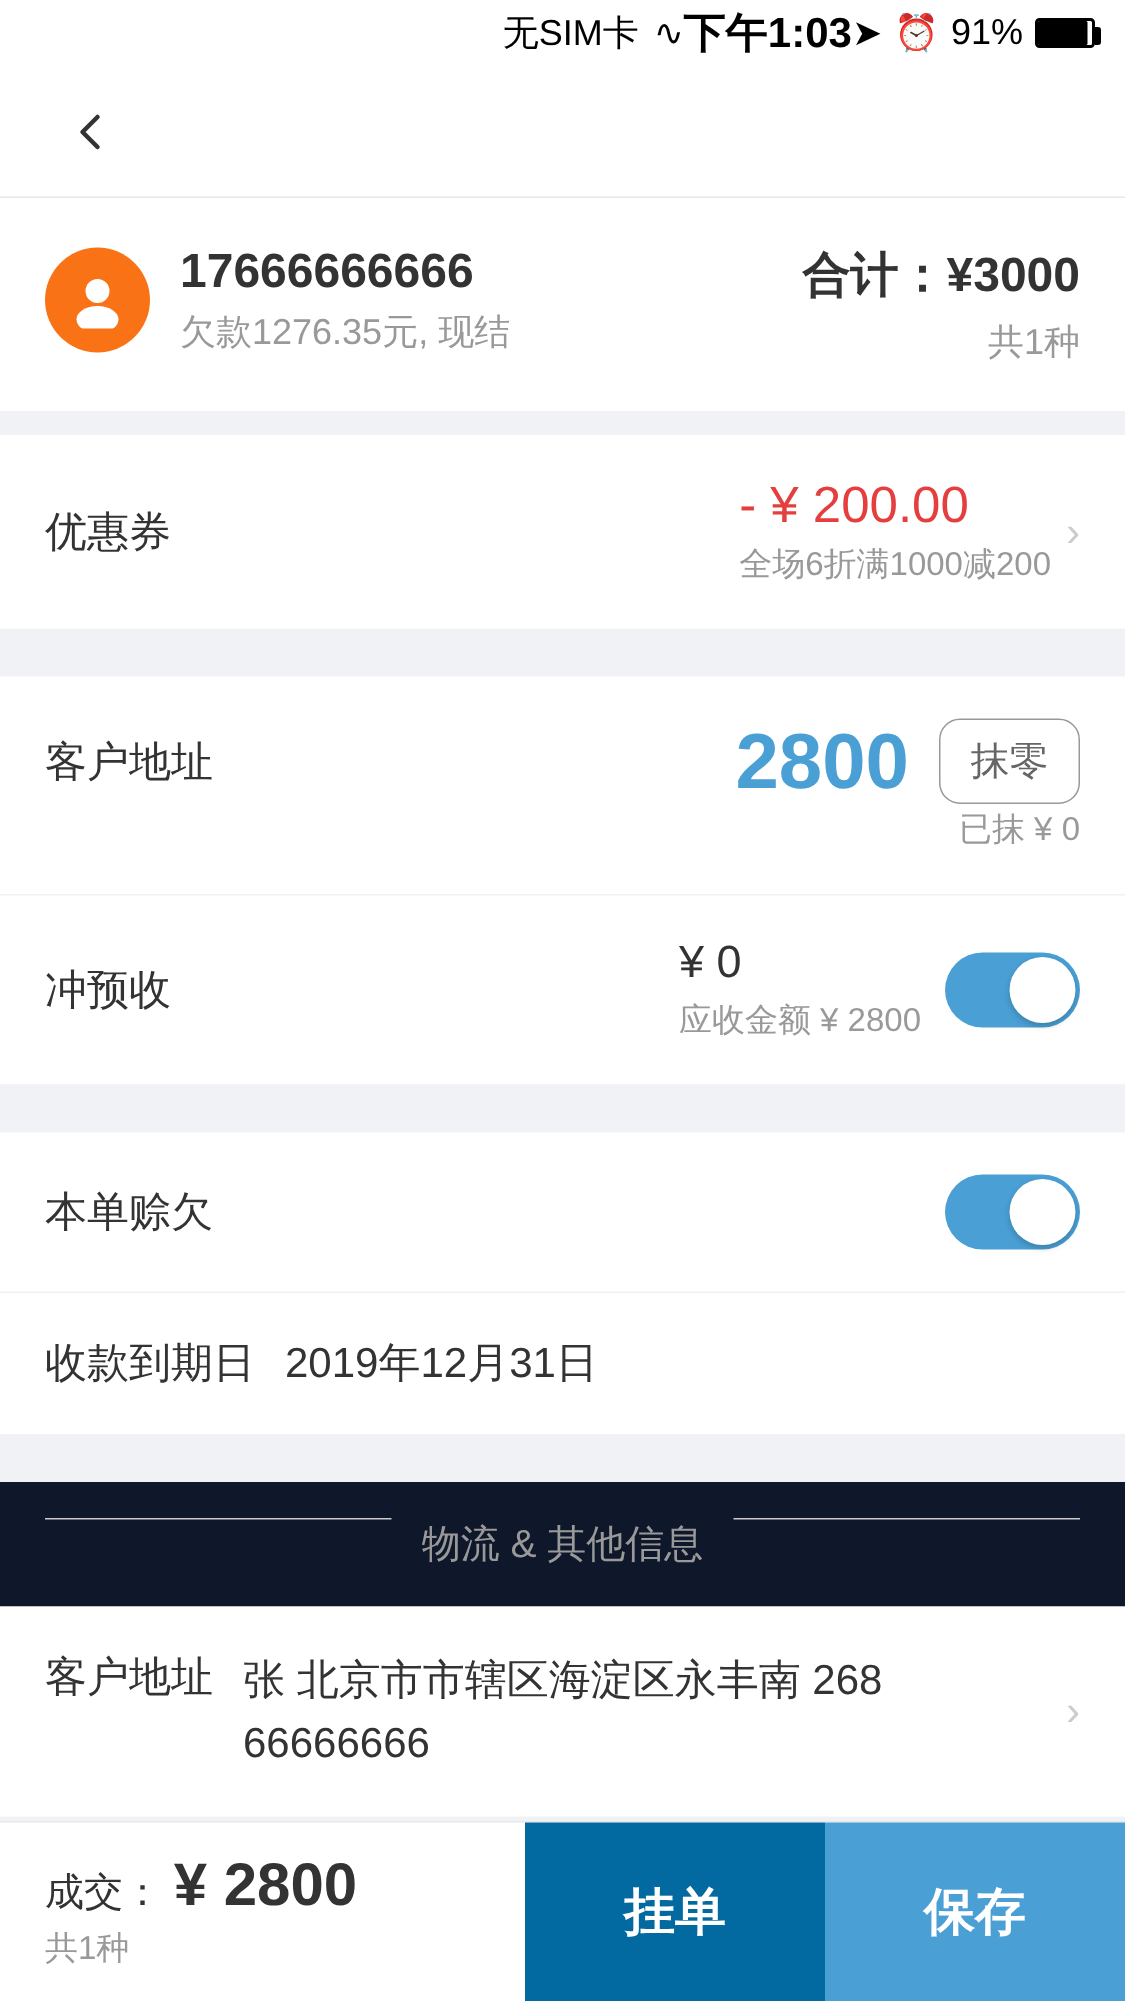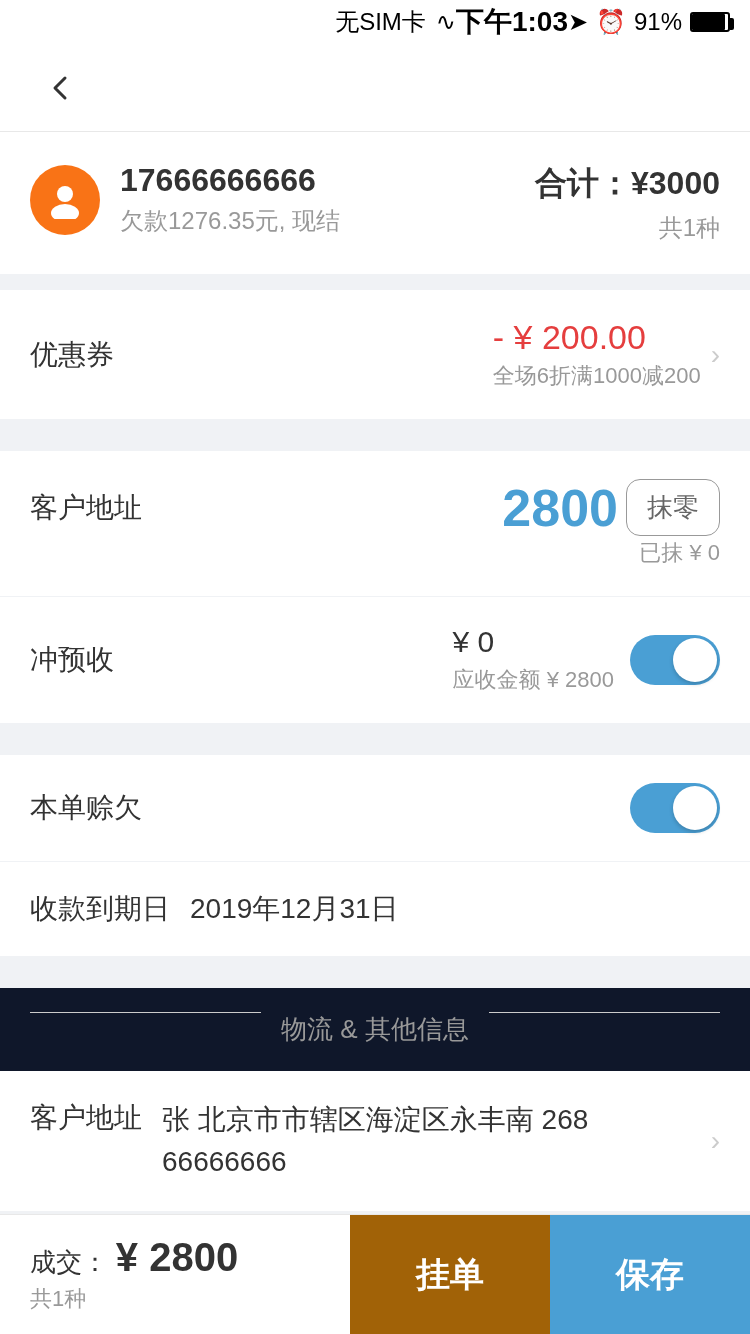--- a/index.html
+++ b/index.html
@@ -108,21 +108,21 @@
       background: #fff;
       padding: 28px 30px;
       margin-bottom: 0;
     }
     .deal-row {
       display: flex;
       align-items: center;
       justify-content: space-between;
     }
     .deal-label { font-size: 28px; color: #333; }
-    .deal-right { display: flex; align-items: center; gap: 8px; }
+    .deal-right { display: flex; align-items: center; gap: 20px; }
     .deal-amount { font-size: 52px; font-weight: 700; color: #4a9fd4; line-height: 1; }
     .round-btn {
       border: 1px solid #999; border-radius: 14px;
       padding: 10px 20px; font-size: 26px; color: #666;
       background: #fff; cursor: pointer;
     }
     .deal-sub { font-size: 22px; color: #999; text-align: right; margin-top: 2px; }
 
     
     .prereceive-section {
@@ -211,21 +211,21 @@
     }
     .bottom-summary {
       flex: 1;
       padding: 0 30px;
     }
     .bottom-deal { font-size: 26px; color: #333; }
     .bottom-amount { font-size: 40px; font-weight: 700; color: #333; display: inline; }
     .bottom-count { font-size: 22px; color: #999; margin-top: 4px; }
     .btn-hang {
       width: 200px; height: 120px;
-      background: #a16207;
+      background: #0369a1;
       display: flex; align-items: center; justify-content: center;
       font-size: 34px; color: #fff; font-weight: 600; cursor: pointer;
     }
     .btn-save {
       width: 200px; height: 120px;
       background: #4a9fd4;
       display: flex; align-items: center; justify-content: center;
       font-size: 34px; color: #fff; font-weight: 600; cursor: pointer;
     }
   </style>

